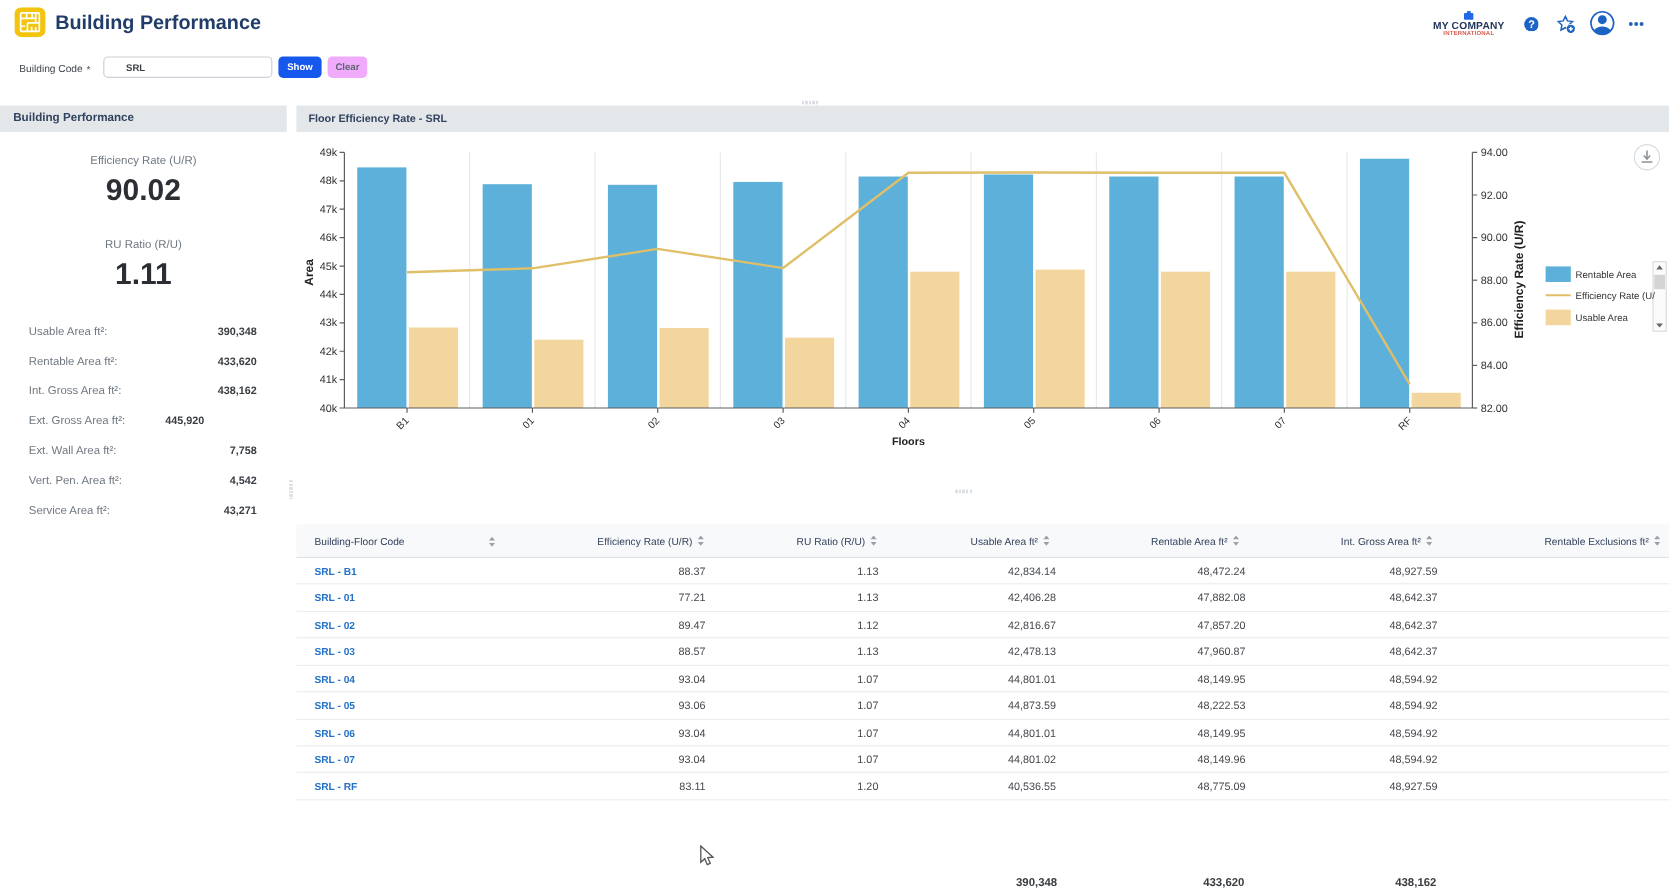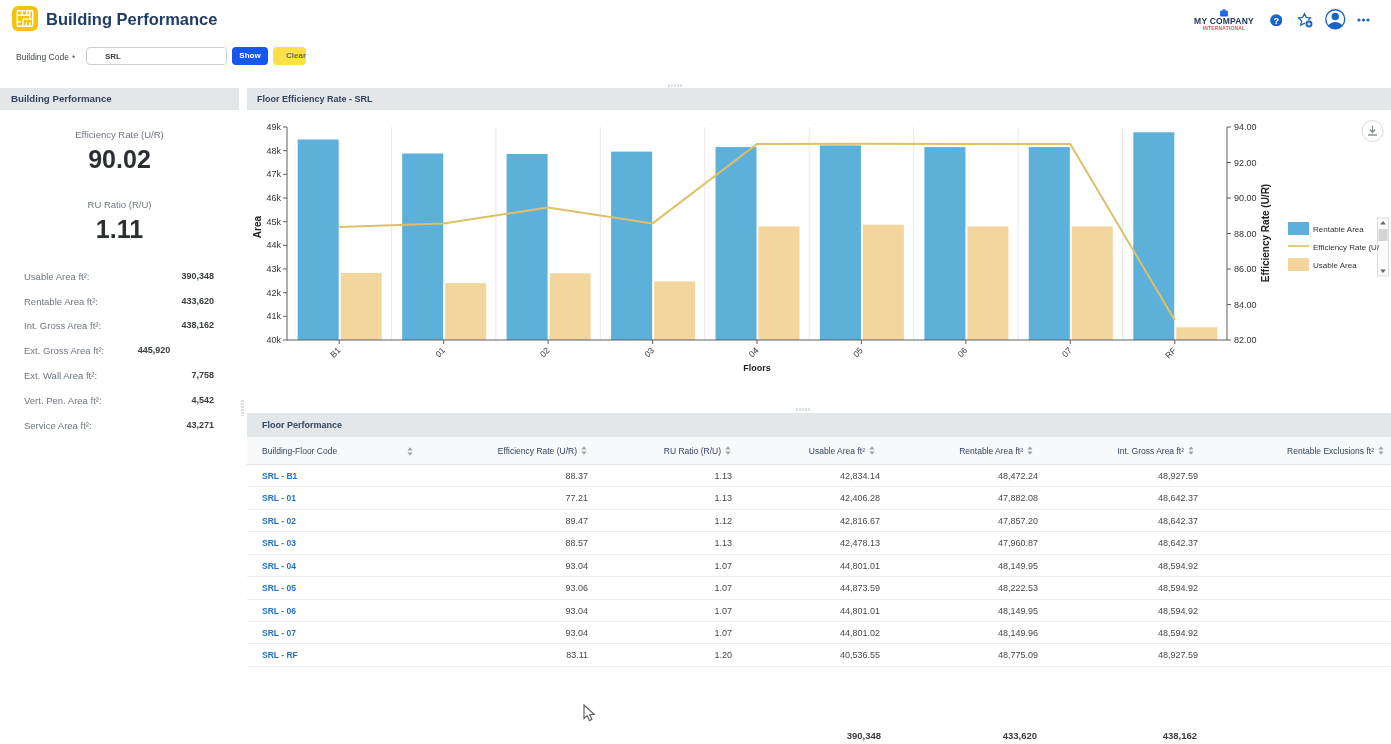--- a/index.html
+++ b/index.html
@@ -45,21 +45,21 @@
     </svg>
 <svg class="abs" style="left:1357px;top:17px" width="13" height="6" viewBox="0 0 13 6">
       <circle cx="2" cy="3" r="1.6" fill="#1c64c4"></circle>
       <circle cx="6.5" cy="3" r="1.6" fill="#1c64c4"></circle>
       <circle cx="11" cy="3" r="1.6" fill="#1c64c4"></circle>
     </svg>
 <div class="abs" style="left:16px;top:51.5px;font-size:8.5px;color:#40474e">Building Code</div>
 <div class="abs" style="left:72px;top:52.5px;font-size:8.5px;color:#40474e">*</div>
 <div class="abs" style="left:86px;top:47px;width:141px;height:18px;border:1px solid #ccd2d8;border-radius:4px;background:#fff;font-size:8px;font-weight:700;color:#3b4046;line-height:17px;padding-left:18px">SRL</div>
 <div class="abs" style="left:232px;top:47px;width:36px;height:18px;background:#1658ee;border-radius:4px;color:#fff;font-size:8px;font-weight:700;text-align:center;line-height:18px">Show</div>
-<div class="abs" style="left:273px;top:47px;width:33px;height:18px;background:#fde047;border-radius:4px;color:#5c6670;font-size:8px;font-weight:700;text-align:right;line-height:18px">Clear</div>
+<div class="abs" style="left:273px;top:47px;width:33px;height:18px;background:#f0abfc;border-radius:4px;color:#5c6670;font-size:8px;font-weight:700;text-align:center;line-height:18px">Clear</div>
 <div class="abs" style="left:668px;top:84px;width:15px;height:3px;background:repeating-linear-gradient(90deg,#dcdfe3 0 2px,transparent 2px 3px)"></div>
 <div class="abs" style="left:796px;top:408px;width:15px;height:3px;background:repeating-linear-gradient(90deg,#dcdfe3 0 2px,transparent 2px 3px)"></div>
 <div class="abs" style="left:241px;top:400px;width:3px;height:16px;background:repeating-linear-gradient(180deg,#dcdfe3 0 2px,transparent 2px 3px)"></div>
 <div class="hdrbar" style="left:0;top:88px;width:239px;font-size:9.7px;padding-left:11px">Building Performance</div>
 <div class="abs lbl" style="left:0;top:129px;width:239px;text-align:center">Efficiency Rate (U/R)</div>
 <div class="abs" style="left:0;top:145px;width:239px;text-align:center;font-size:25px;font-weight:700;color:#2b2e33">90.02</div>
 <div class="abs lbl" style="left:0;top:198.5px;width:239px;text-align:center">RU Ratio (R/U)</div>
 <div class="abs" style="left:0;top:215px;width:239px;text-align:center;font-size:25px;font-weight:700;color:#2b2e33">1.11</div>
 <div class="abs lbl" style="left:24px;top:270.7px">Usable Area ft²:</div>
 <div class="abs val" style="left:94px;top:270.7px;width:120px;text-align:right">390,348</div>
@@ -168,21 +168,20 @@
 <path d="M1133.2 159.5 l2.8 3.4 2.8-3.4z" fill="#666"></path>
 <rect x="1041" y="112" width="21" height="13" fill="#5cb0da"></rect>
 <text x="1066" y="121.5" font-size="8" fill="#333">Rentable Area</text>
 <line x1="1041" y1="136" x2="1062" y2="136" stroke="#dfbf68" stroke-width="1.6"></line>
 <text x="1066" y="139.5" font-size="8" fill="#333">Efficiency Rate (U/</text>
 <rect x="1041" y="148" width="21" height="13" fill="#f3d69d"></rect>
 <text x="1066" y="157.5" font-size="8" fill="#333">Usable Area</text>
 <circle cx="1125.5" cy="21" r="10.5" fill="#fff" stroke="#d8dce0" stroke-width="1"></circle>
 <path d="M1125.5 15.5 v6.5 M1122.8 19.5 l2.7 3 2.7-3 M1121 25 h9" stroke="#8a9298" stroke-width="1.3" fill="none"></path>
 </svg>
-<div class="hdrbar" style="left:247px;top:413px;width:1144px;height:24px;line-height:24px;padding-left:15px">Floor Performance</div>
 <div class="abs" style="left:247px;top:437px;width:1144px;height:28px;background:#f8f9fa;border-bottom:1px solid #e0e4e7"></div>
 <div class="colhdr" style="left:262px;top:446px">Building-Floor Code</div>
 <svg class="abs" style="left:407px;top:447px" width="6" height="9" viewBox="0 0 6 9">
       <path d="M3 0.3 L5.5 3.4 H0.5z" fill="#9aa0a8"></path>
       <path d="M3 8.7 L5.5 5.6 H0.5z" fill="#9aa0a8"></path>
     </svg>
 <div class="colhdr" style="left:267px;top:446px;width:320px;text-align:right">Efficiency Rate (U/R)<svg class="sorticon" width="6" height="9" viewBox="0 0 6 9">
         <path d="M3 0.3 L5.5 3.4 H0.5z" fill="#9aa0a8"></path>
         <path d="M3 8.7 L5.5 5.6 H0.5z" fill="#9aa0a8"></path>
       </svg></div>

